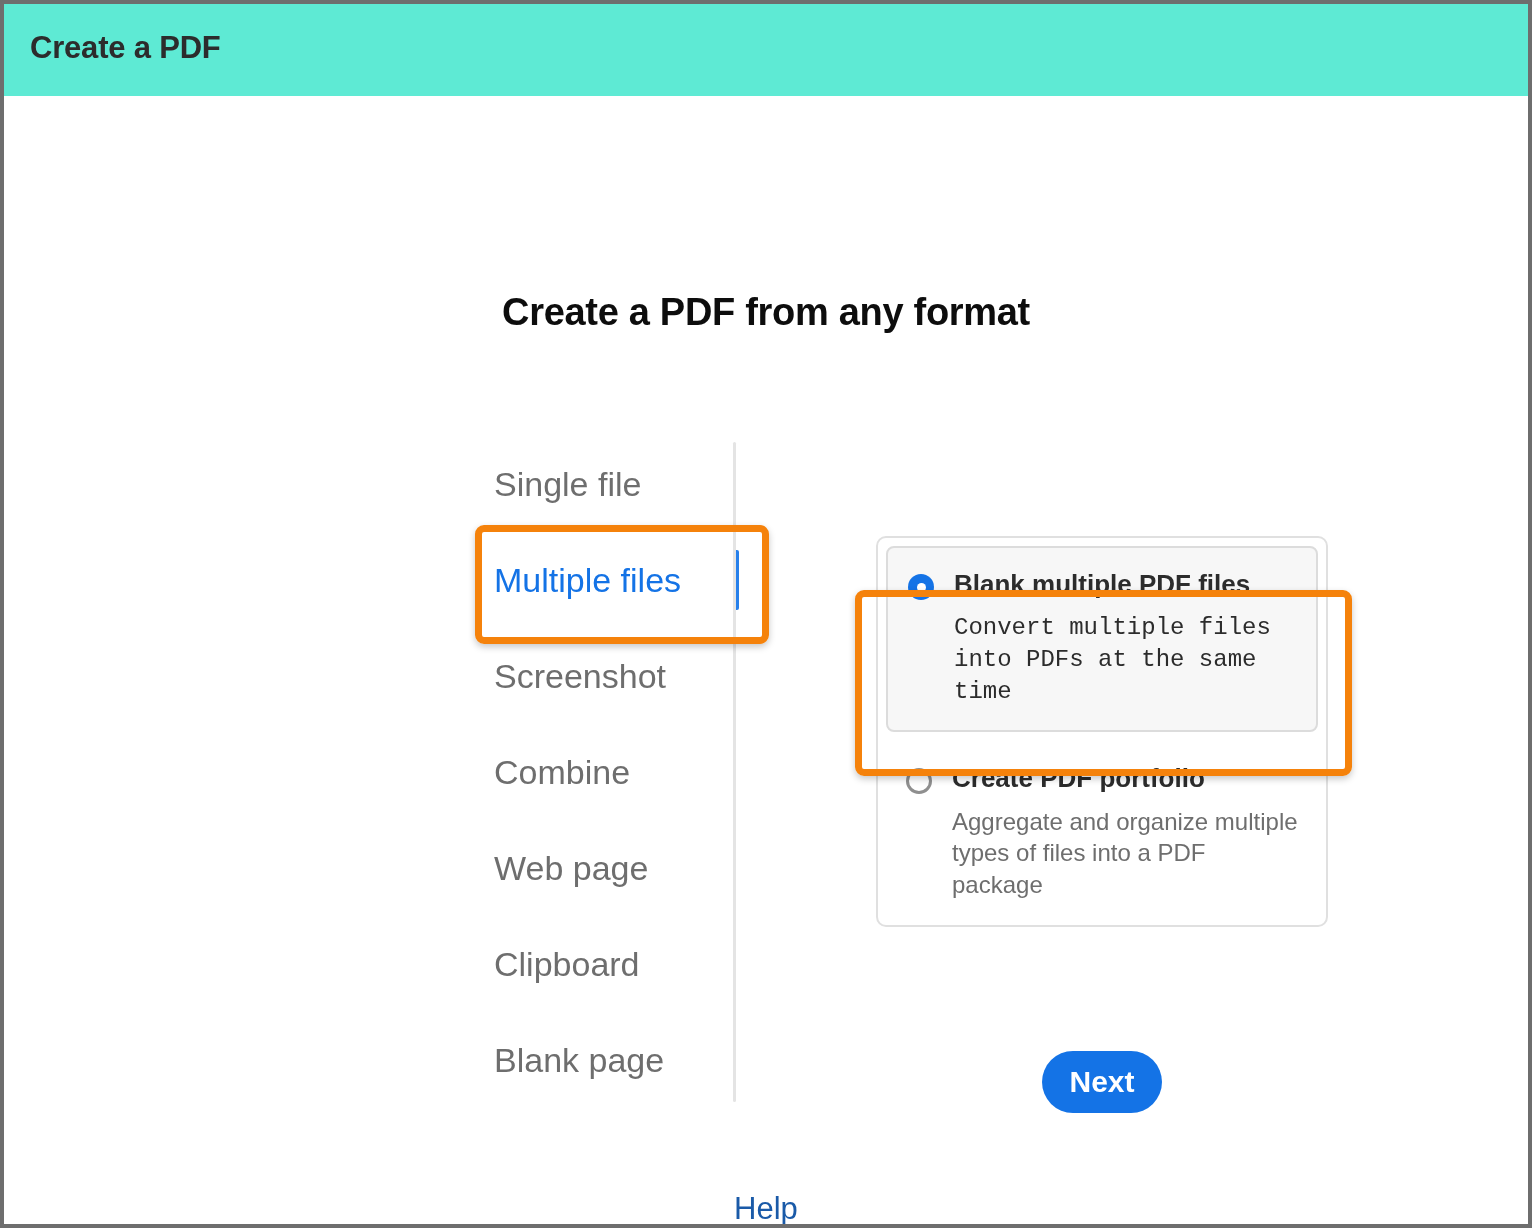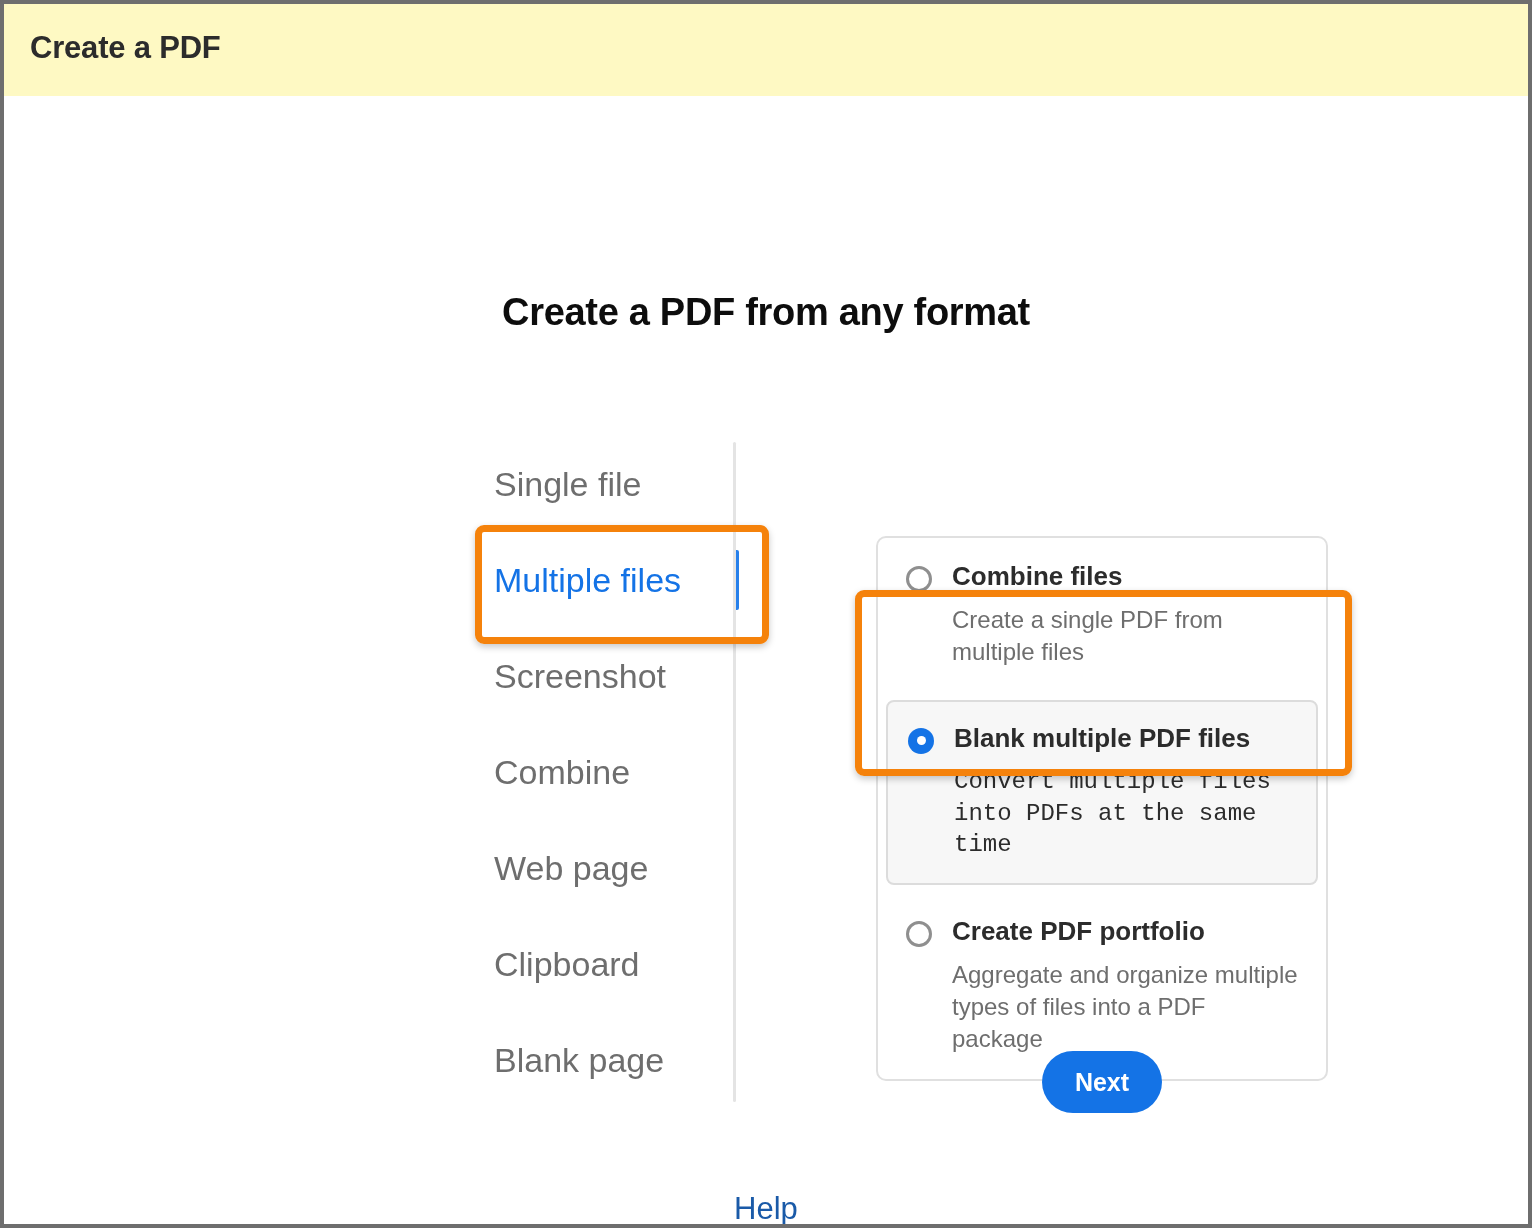--- a/index.html
+++ b/index.html
@@ -25,21 +25,21 @@
   }
 
   
   .titlebar {
     position: absolute;
     left: 0;
     top: 0;
     width: 100%;
     height: 104px;
     box-sizing: border-box;
-    background: #fef9c3;
+    background: #5eead4;
     border-bottom: 2px solid #0f172a;
   }
   .titlebar-text {
     position: absolute;
     left: 26px;
     top: 26px;
     font-size: 31px;
     font-weight: bold;
     color: #2c2c2c;
     letter-spacing: -0.2px;
@@ -193,21 +193,21 @@
     position: absolute;
     left: 1038px;
     top: 955px;
     width: 120px;
     height: 62px;
     background: #1473e6;
     color: #ffffff;
     border: none;
     border-radius: 31px;
     font-family: inherit;
-    font-size: 25px;
+    font-size: 30px;
     font-weight: bold;
     cursor: pointer;
     padding: 0;
   }
   .help-link {
     position: absolute;
     left: 0;
     right: 0;
     top: 1095px;
     text-align: center;
@@ -260,29 +260,20 @@
           <div class="nav-item"><span>Screenshot</span></div>
           <div class="nav-item"><span>Combine</span></div>
           <div class="nav-item"><span>Web page</span></div>
           <div class="nav-item"><span>Clipboard</span></div>
           <div class="nav-item"><span>Blank page</span></div>
         </div>
 
       <div class="divider"></div>
 
       <div class="options-panel">
-          <div class="option">
-            <div class="option-row">
-              <span class="radio"></span>
-              <div class="option-texts">
-                <div class="option-title">Combine files</div>
-                <div class="option-desc">Create a single PDF from multiple files</div>
-              </div>
-            </div>
-          </div>
           <div class="option is-selected">
             <div class="option-row">
               <span class="radio checked"></span>
               <div class="option-texts">
                 <div class="option-title">Blank multiple PDF files</div>
                 <div class="option-desc">Convert multiple files into PDFs at the same time</div>
               </div>
             </div>
           </div>
           <div class="option">

